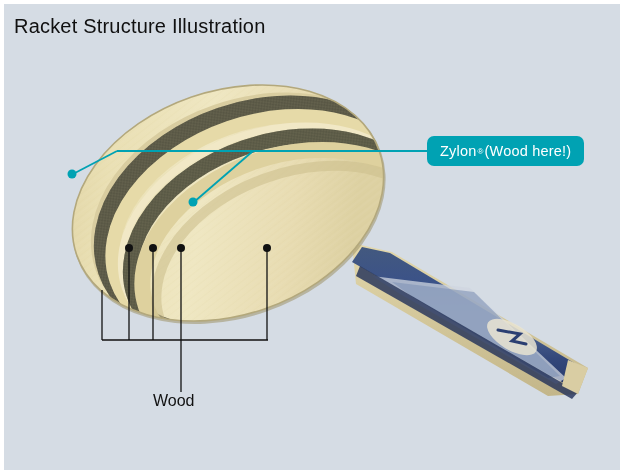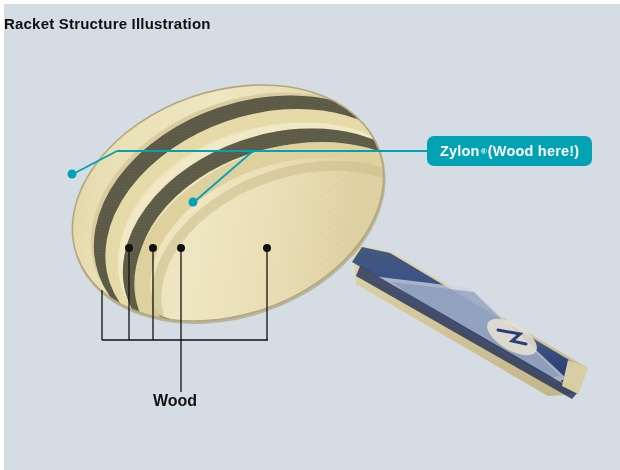--- a/index.html
+++ b/index.html
@@ -19,24 +19,24 @@
   #panel {
     position: absolute;
     left: 4px;
     top: 4px;
     width: 616px;
     height: 466px;
     background: #d5dce4;
   }
   #title {
     position: absolute;
-    left: 4px;
+    left: 14px;
     top: 15px;
-    font-size: 15px;
-    font-weight: 700;
+    font-size: 20px;
+    font-weight: 400;
     letter-spacing: 0.2px;
     color: #101010;
     white-space: nowrap;
   }
   
   #racket {
     position: absolute;
     left: 0;
     top: 0;
     width: 620px;
@@ -48,36 +48,36 @@
     left: 427px;
     top: 136px;
     height: 30px;
     padding: 0 13px;
     display: flex;
     align-items: center;
     border-radius: 7px;
     background: #00a2b3;
     color: #ffffff;
     font-size: 14.5px;
-    font-weight: 700;
+    font-weight: 400;
     white-space: nowrap;
     letter-spacing: 0.2px;
   }
   #zylon-box .reg {
     font-size: 8px;
     vertical-align: 2px;
     padding: 0 1px 0 1px;
   }
   
   #wood-label {
     position: absolute;
     left: 153px;
     top: 392px;
     font-size: 16px;
-    font-weight: 700;
+    font-weight: 400;
     color: #111111;
     white-space: nowrap;
   }
 </style>
 </head>
 <body>
 
 <div id="stage">
   <div id="panel"></div>
 

